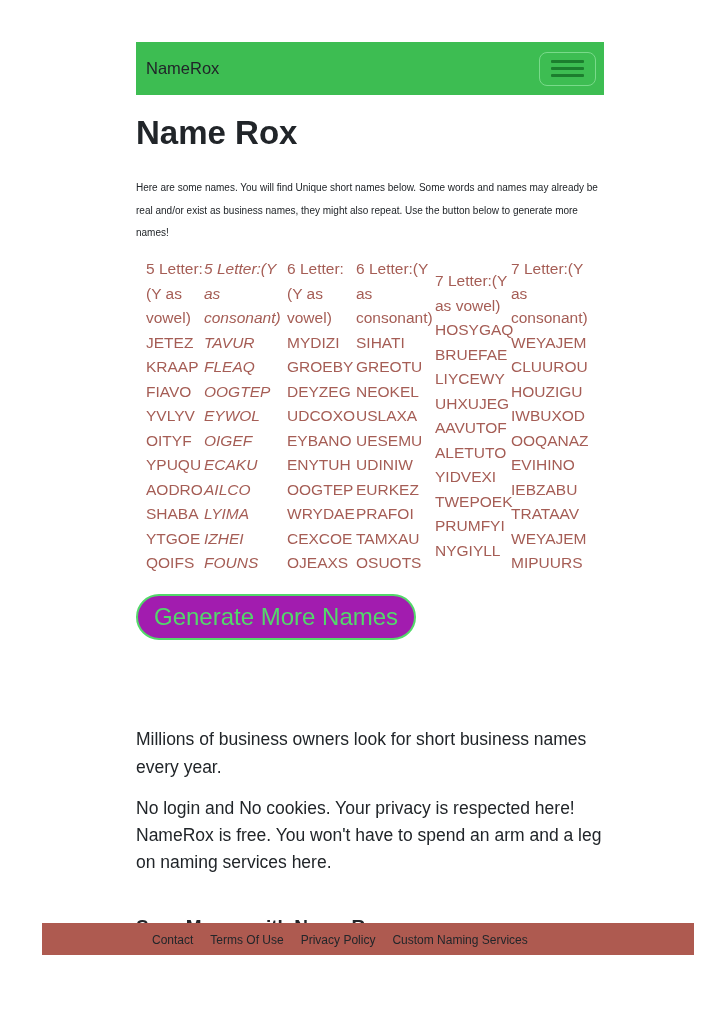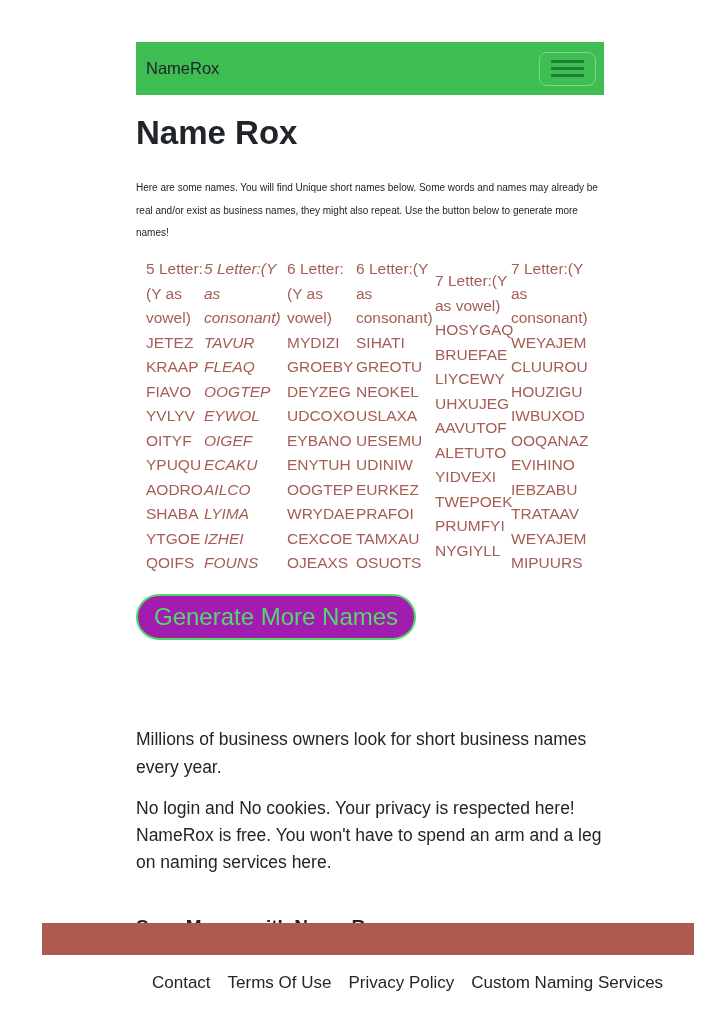--- a/index.html
+++ b/index.html
@@ -55,21 +55,21 @@
     line-height:27px;color:var(--text-dark);}
 
   
   .save-heading{position:absolute;left:136px;top:916px;font-size:19px;font-weight:600;
     color:var(--text-dark);z-index:1;white-space:nowrap;}
 
   
   .footer{position:absolute;left:42px;top:923px;width:652px;height:32px;
     background:var(--footer-bg);z-index:2;}
   .footer-links{position:absolute;left:110px;top:10px;display:flex;gap:17px;
-    font-size:17px;color:#22262a;white-space:nowrap;margin-top:40px;}
+    font-size:12px;color:#22262a;white-space:nowrap;}
   .footer-links a{color:#22262a;text-decoration:none;}
 </style>
 </head>
 <body>
 
 <div class="page">
 
   <header class="navbar">
     <a class="brand" href="#">NameRox</a>
     <button class="toggler" aria-label="menu">

